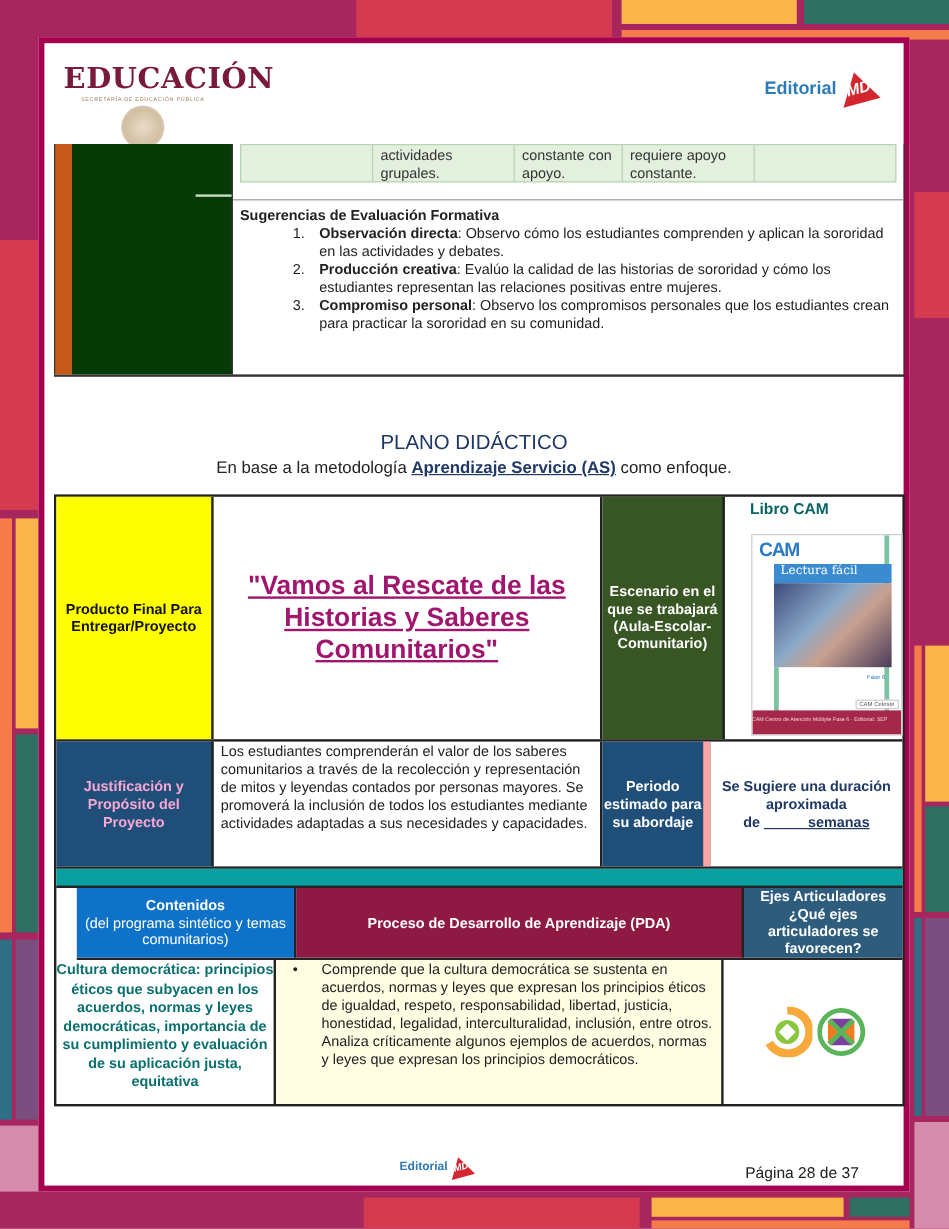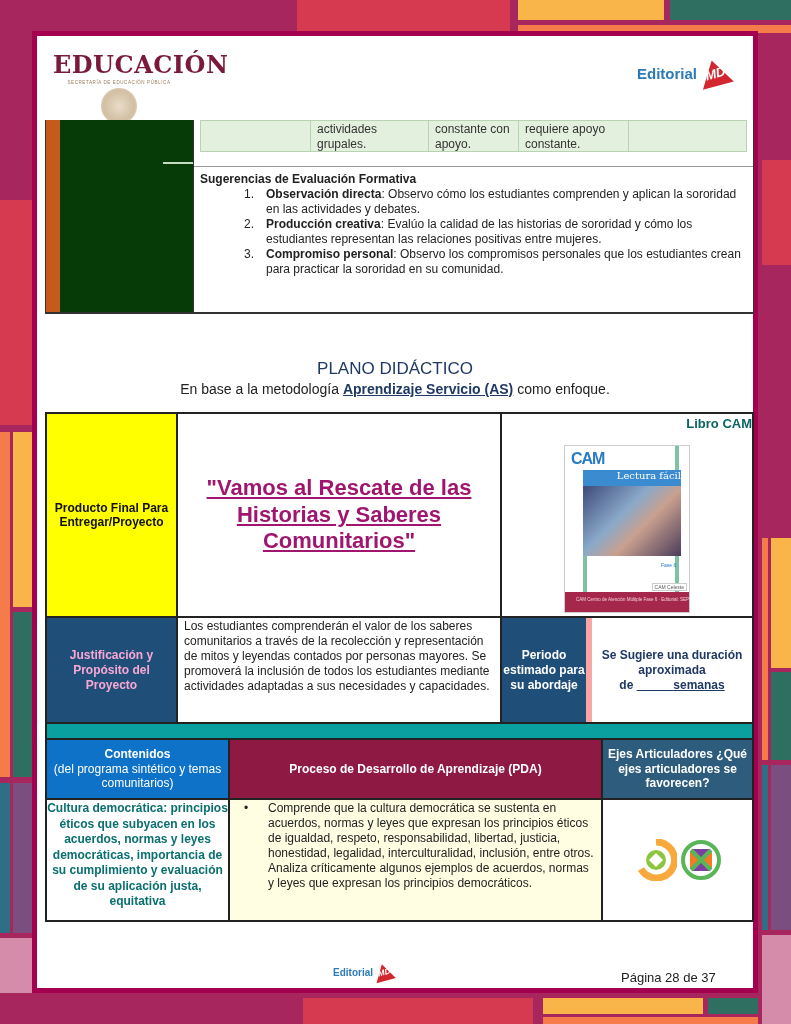--- a/index.html
+++ b/index.html
@@ -51,36 +51,36 @@
 
   
   .t2 { position: absolute; left: 8px; top: 376px; width: 709px; border: 2px solid #222; }
   .proj-head { height: 32px; background: #0a6464; color: #fff; font-weight: bold; font-size: 14px; padding: 8px 6px; border-bottom: 2px solid #222; }
   .row-a { display: flex; height: 204px; border-bottom: 2px solid #222; }
   .row-b { display: flex; height: 106px; border-bottom: 2px solid #222; }
   .c-yellow { width: 131px; background: #ffff00; color: #111; font-weight: bold; font-size: 12px; display: flex; align-items: center; justify-content: center; text-align: center; line-height: 1.2; border-right: 2px solid #222; }
   .c-title { width: 324px; display: flex; align-items: center; justify-content: center; text-align: center; border-right: 2px solid #222; padding: 0 14px; }
   .c-title span { font-size: 22px; font-weight: bold; color: #a0166e; text-decoration: underline; line-height: 1.2; }
   .c-olive { width: 102px; background: #375623; color: #fff; font-weight: bold; font-size: 12px; display: flex; align-items: center; justify-content: center; text-align: center; line-height: 1.2; border-right: 2px solid #222; }
-  .c-book { flex: 1; text-align: right; padding-top: 2px; }
+  .c-book { flex: 1; text-align: left; padding-top: 2px; margin-left: 21px; }
   .book-label { color: #0a6464; font-weight: bold; font-size: 13px; }
   .book { width: 126px; height: 168px; margin: 14px auto 0 auto; background: #fff; border: 1px solid #ccc; position: relative; overflow: hidden; }
   .book .cam { position: absolute; left: 6px; top: 4px; color: #2a7ac7; font-weight: bold; font-size: 16px; letter-spacing: -1px; }
   .book .band { position: absolute; left: 18px; top: 24px; width: 98px; height: 16px; background: #3a8bd0; color: #fff; font-family: "DejaVu Serif", serif; font-size: 10px; padding-left: 6px; }
   .book .photo { position: absolute; left: 18px; top: 40px; width: 98px; height: 70px; background: linear-gradient(135deg, #3d4a7a 0%, #8aa9c9 40%, #c9a08f 60%, #4a3c5a 100%); }
   .book .stripe { position: absolute; left: 18px; top: 110px; width: 4px; height: 38px; background: #7ec2a4; }
   .book .stripe2 { position: absolute; right: 10px; top: 0; width: 4px; height: 148px; background: #7ec2a4; }
   .book .bottom { position: absolute; left: 0; bottom: 0; width: 100%; height: 20px; background: #a5274a; color: #f0d0d8; font-size: 4.5px; padding-top: 5px; }
   .c-blue2 { width: 131px; background: #1f4e79; color: #f9a8d4; font-weight: bold; font-size: 12px; display: flex; align-items: center; justify-content: center; text-align: center; line-height: 1.25; border-right: 2px solid #222; }
   .c-just { width: 324px; font-size: 12px; color: #222; line-height: 15px; padding: 1px 6px; border-right: 2px solid #222; }
   .c-blue3 { width: 90px; background: #1f4e79; color: #fff; font-weight: bold; font-size: 12px; display: flex; align-items: center; justify-content: center; text-align: center; line-height: 1.25; border-right: 6px solid #fca5a5; }
   .c-dur { flex: 1; display: flex; align-items: center; justify-content: center; text-align: center; color: #1f3864; font-weight: bold; font-size: 12px; line-height: 1.25; }
   .c-dur u { text-decoration: underline; }
   .teal-band { height: 16px; background: #0aa0a0; border-bottom: 2px solid #222; }
-  .row-c { display: flex; height: 60px; border-bottom: 2px solid #222; }
+  .row-c { display: flex; height: 60px; border-bottom: 2px solid #222; margin-left: 17px; }
   .h-cont { width: 183px; background: #0e72c8; color: #fff; font-size: 12px; text-align: center; display: flex; flex-direction: column; justify-content: center; line-height: 1.2; border-right: 2px solid #222; }
   .h-cont b { font-weight: bold; }
   .h-pda { width: 373px; background: #8e1a44; color: #fff; font-weight: bold; font-size: 12px; display: flex; align-items: center; justify-content: center; border-right: 2px solid #222; }
   .h-ejes { flex: 1; background: #2e5c7d; color: #fff; font-weight: bold; font-size: 12px; text-align: center; display: flex; align-items: center; justify-content: center; line-height: 1.2; }
   .row-d { display: flex; height: 120px; }
   .d-cont { width: 183px; color: #0a6f6f; font-weight: bold; font-size: 12px; text-align: center; line-height: 15.5px; padding-top: 1px; border-right: 2px solid #222; overflow: hidden; }
   .d-pda { width: 373px; background: #fffde2; font-size: 12px; color: #222; line-height: 15px; padding: 1px 6px 0 10px; border-right: 2px solid #222; display: flex; }
   .d-pda .bullet { width: 28px; padding-left: 4px; }
   .d-pda .txt { flex: 1; }
   .d-ejes { flex: 1; display: flex; align-items: center; justify-content: center; gap: 4px; }
@@ -173,20 +173,21 @@
       </div>
     </div>
 
     <div class="t2">
 
       <div class="row-a">
         <div class="c-yellow">Producto Final Para Entregar/Proyecto</div>
         <div class="c-title">
           <span>"Vamos al Rescate de las Historias y Saberes Comunitarios"</span>
         </div>
+        <div class="c-olive">Escenario en el que se trabajará (Aula-Escolar-Comunitario)</div>
         <div class="c-book">
           <div class="book-label">Libro CAM</div>
           <div class="book">
             <div class="stripe2"></div>
             <div class="cam">CAM</div>
             <div class="band">Lectura fácil</div>
             <div class="photo"></div>
             <div class="stripe"></div>
             <div style="position:absolute;left:96px;top:116px;font-size:5px;color:#2a7ac7">Fase 6</div>
             <div style="position:absolute;right:2px;bottom:21px;font-size:5px;color:#555;background:#fff;border:1px solid #ccc;padding:0 2px">CAM Celeste</div>

